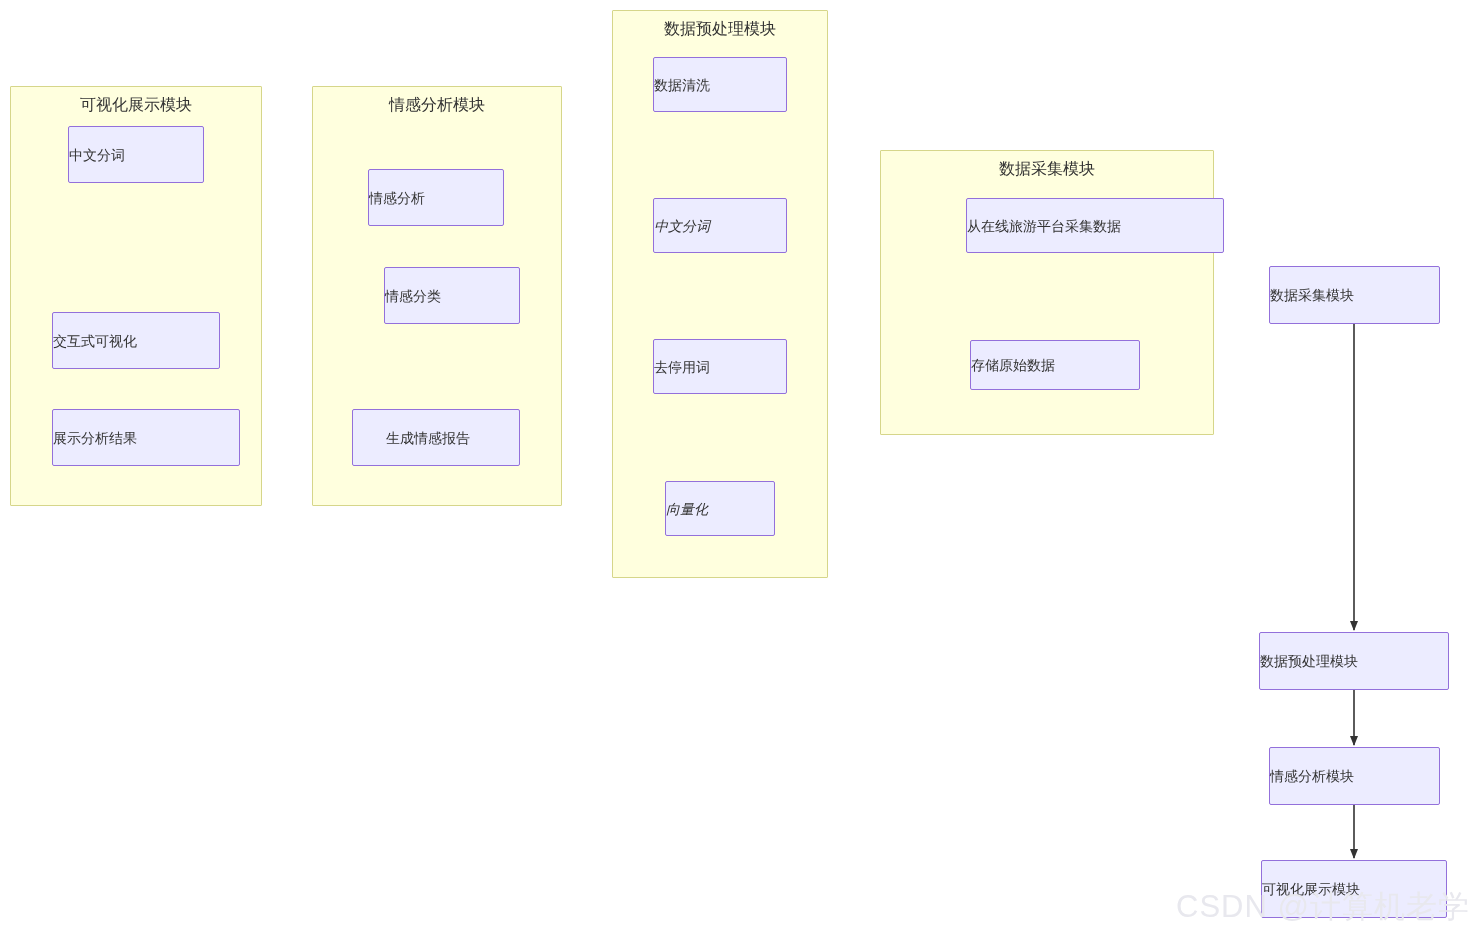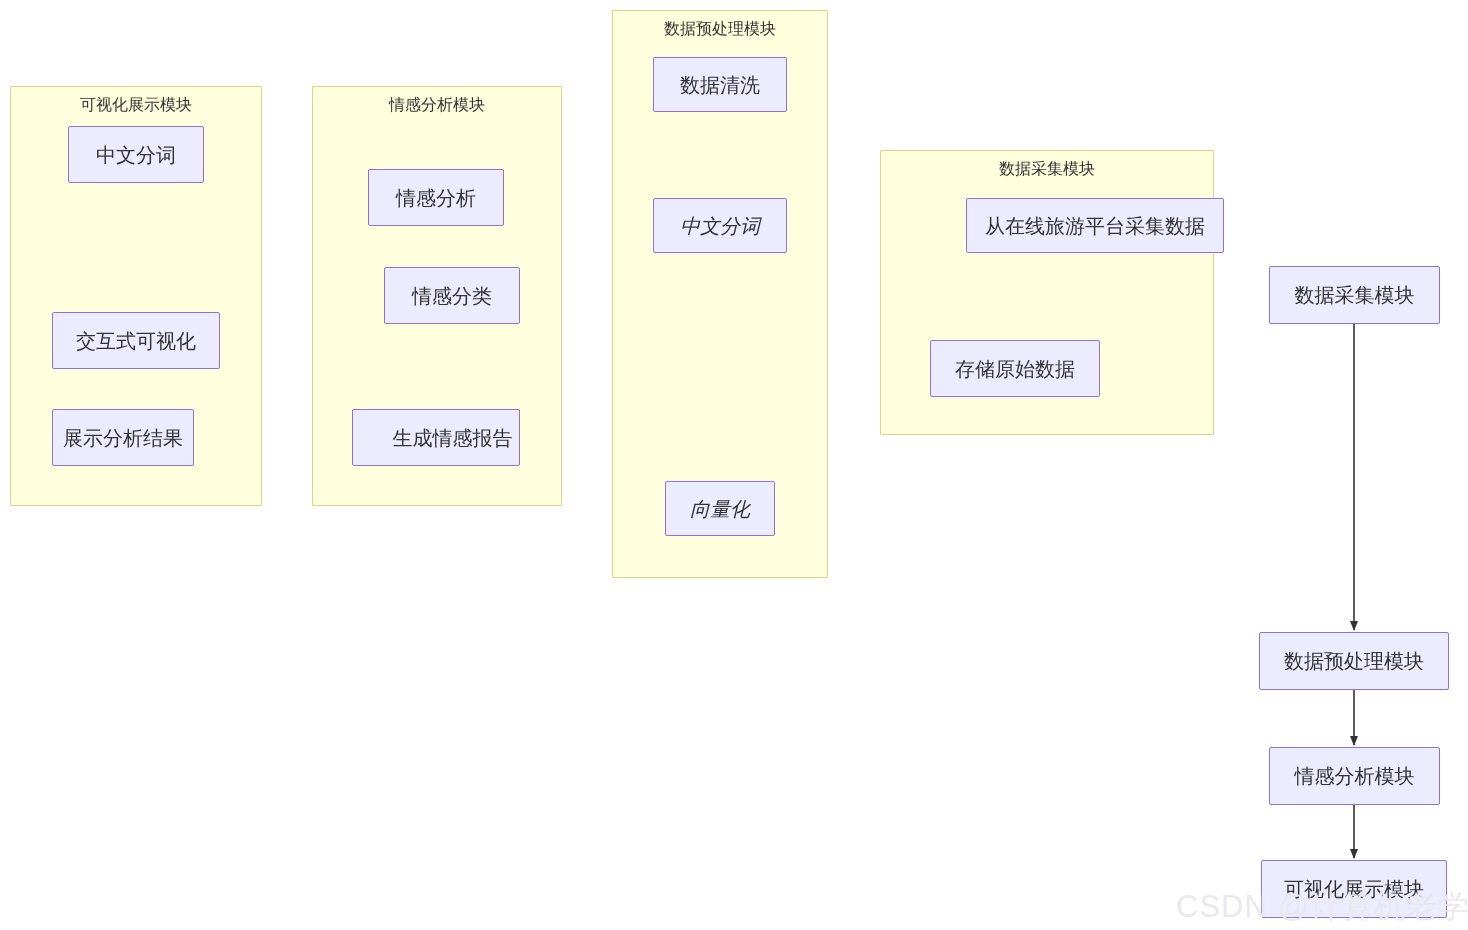--- a/index.html
+++ b/index.html
@@ -39,22 +39,22 @@
   }
   
   .node {
     position: absolute;
     background: #ececff;
     border: 1px solid #9370db;
     border-radius: 2px;
     box-sizing: border-box;
     display: flex;
     align-items: center;
-    justify-content: center;
-    font-size: 20px;
+    justify-content: flex-start;
+    font-size: 14px;
     color: #333333;
     line-height: 20px;
     white-space: nowrap;
   }
   
   .edge-layer {
     position: absolute;
     top: 0;
     left: 0;
     width: 1468px;
@@ -104,21 +104,21 @@
 
   <div class="cluster" style="left:10px; top:86px; width:252px; height:420px;">
     <div class="cluster-title">可视化展示模块</div>
   </div>
   <div class="node" style="left:68px; top:126px; width:136px; height:57px;">
     <span>中文分词</span>
   </div>
   <div class="node" style="left:52px; top:267px; width:168px; height:57px;margin-top:45px;">
     <span>交互式可视化</span>
   </div>
-  <div class="node" style="left:52px; top:409px; width:142px; height:57px;">
+  <div class="node" style="left:52px; top:409px; width:188px; height:57px;">
     <span>展示分析结果</span>
   </div>
 
   <div class="cluster" style="left:312px; top:86px; width:250px; height:420px;">
     <div class="cluster-title">情感分析模块</div>
   </div>
   <div class="node" style="left:368px; top:126px; width:136px; height:57px;margin-top:43px;">
     <span>情感分析</span>
   </div>
   <div class="node" style="left:368px; top:267px; width:136px; height:57px;margin-left:16px;">
@@ -130,31 +130,34 @@
 
   <div class="cluster" style="left:612px; top:10px; width:216px; height:568px;">
     <div class="cluster-title">数据预处理模块</div>
   </div>
   <div class="node" style="left:653px; top:57px; width:134px; height:55px;">
     <span>数据清洗</span>
   </div>
   <div class="node" style="left:653px; top:198px; width:134px; height:55px;font-style:italic;">
     <span>中文分词</span>
   </div>
+  <div class="node" style="left:653px; top:339px; width:134px; height:55px;">
+    <span>去停用词</span>
+  </div>
   <div class="node" style="left:665px; top:481px; width:110px; height:55px;font-style:italic;">
     <span>向量化</span>
   </div>
 
   <div class="cluster" style="left:880px; top:150px; width:334px; height:285px;">
     <div class="cluster-title">数据采集模块</div>
   </div>
   <div class="node" style="left:918px; top:198px; width:258px; height:55px;margin-left:48px;">
     <span>从在线旅游平台采集数据</span>
   </div>
-  <div class="node" style="left:930px; top:340px; width:170px; height:57px;">
+  <div class="node" style="left:970px; top:340px; width:170px; height:50px;">
     <span>存储原始数据</span>
   </div>
 
   <div class="node" style="left:1269px; top:266px; width:171px; height:58px;">
     <span>数据采集模块</span>
   </div>
   <div class="node" style="left:1259px; top:632px; width:190px; height:58px;">
     <span>数据预处理模块</span>
   </div>
   <div class="node" style="left:1269px; top:747px; width:171px; height:58px;">

